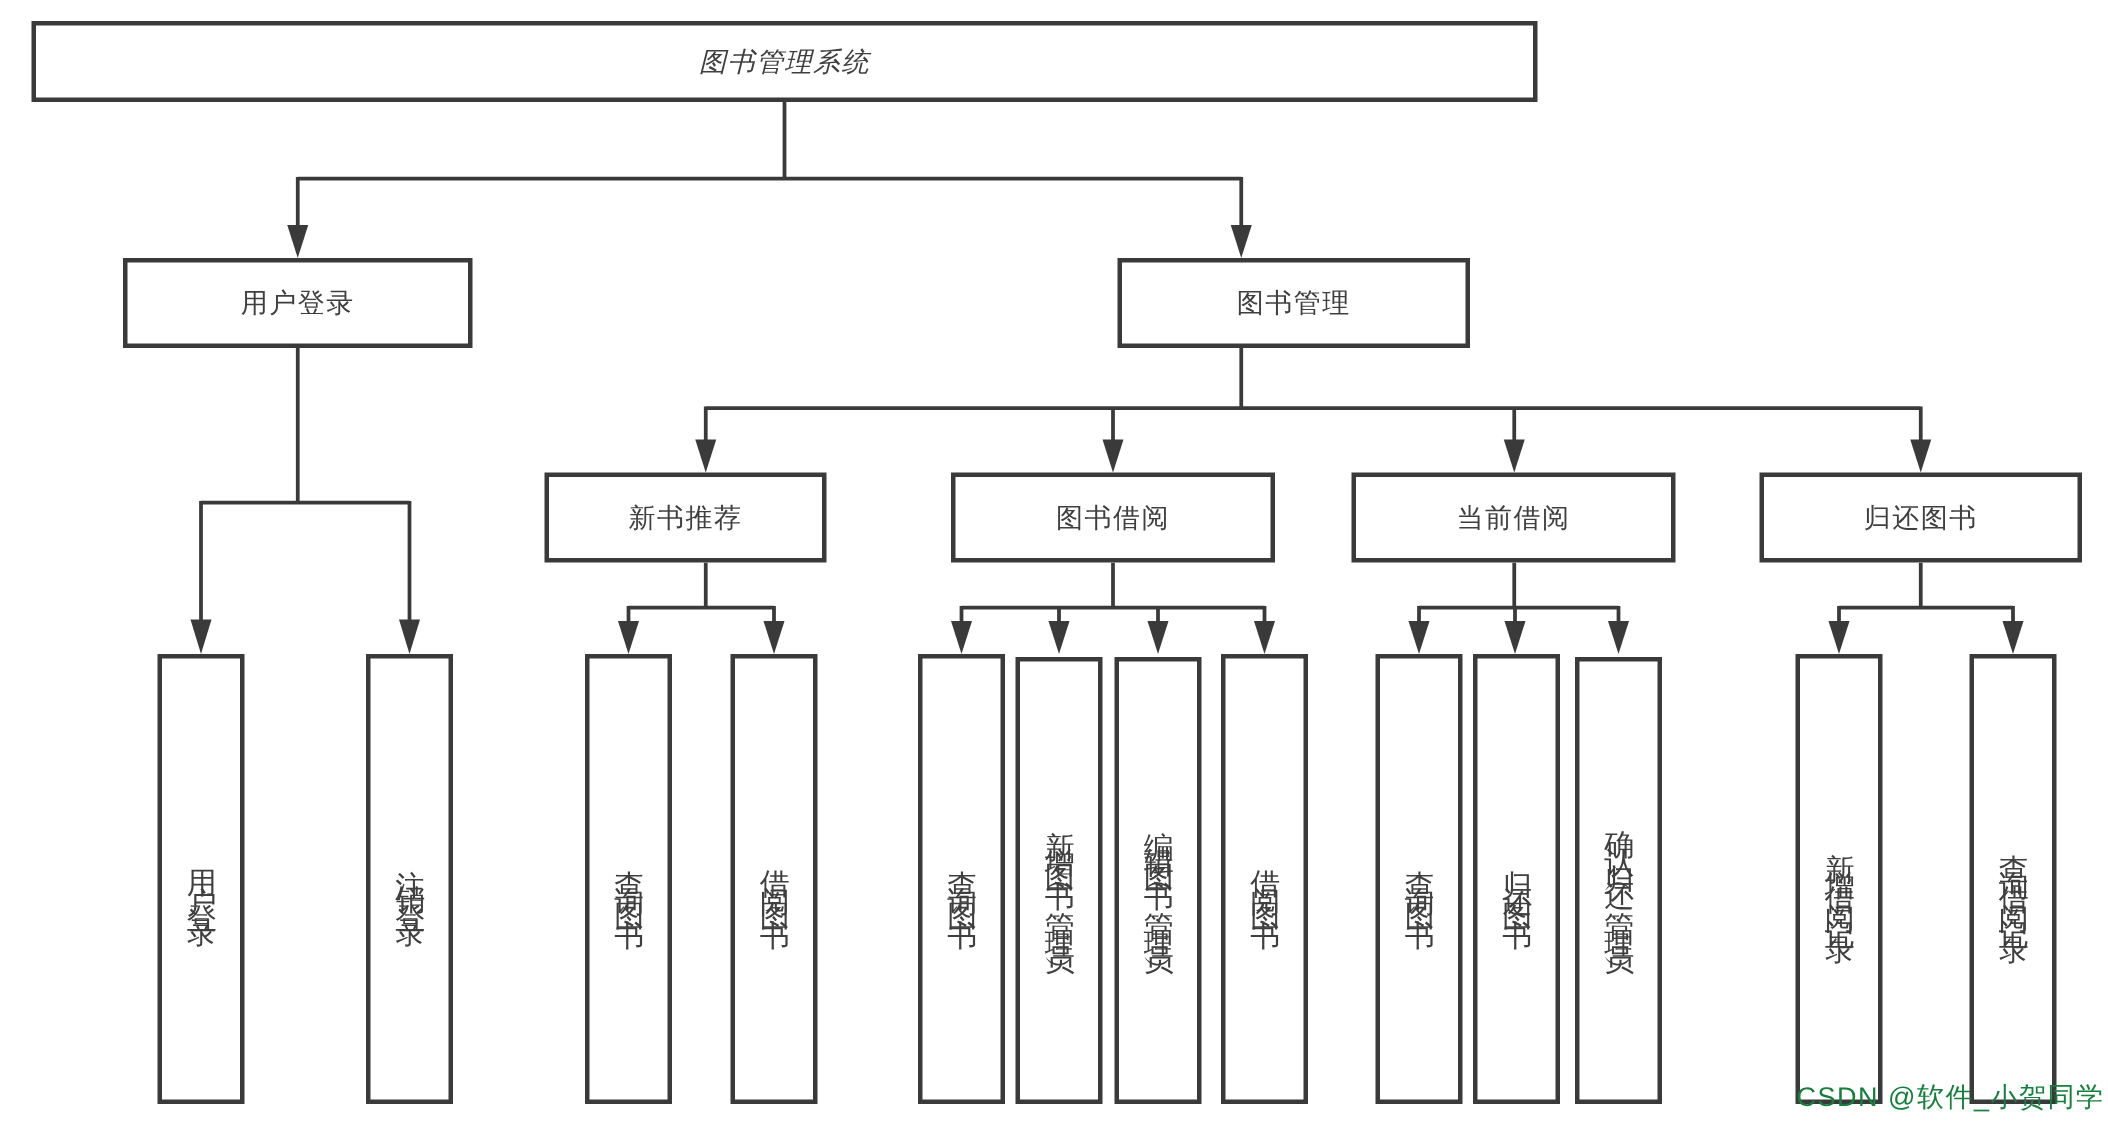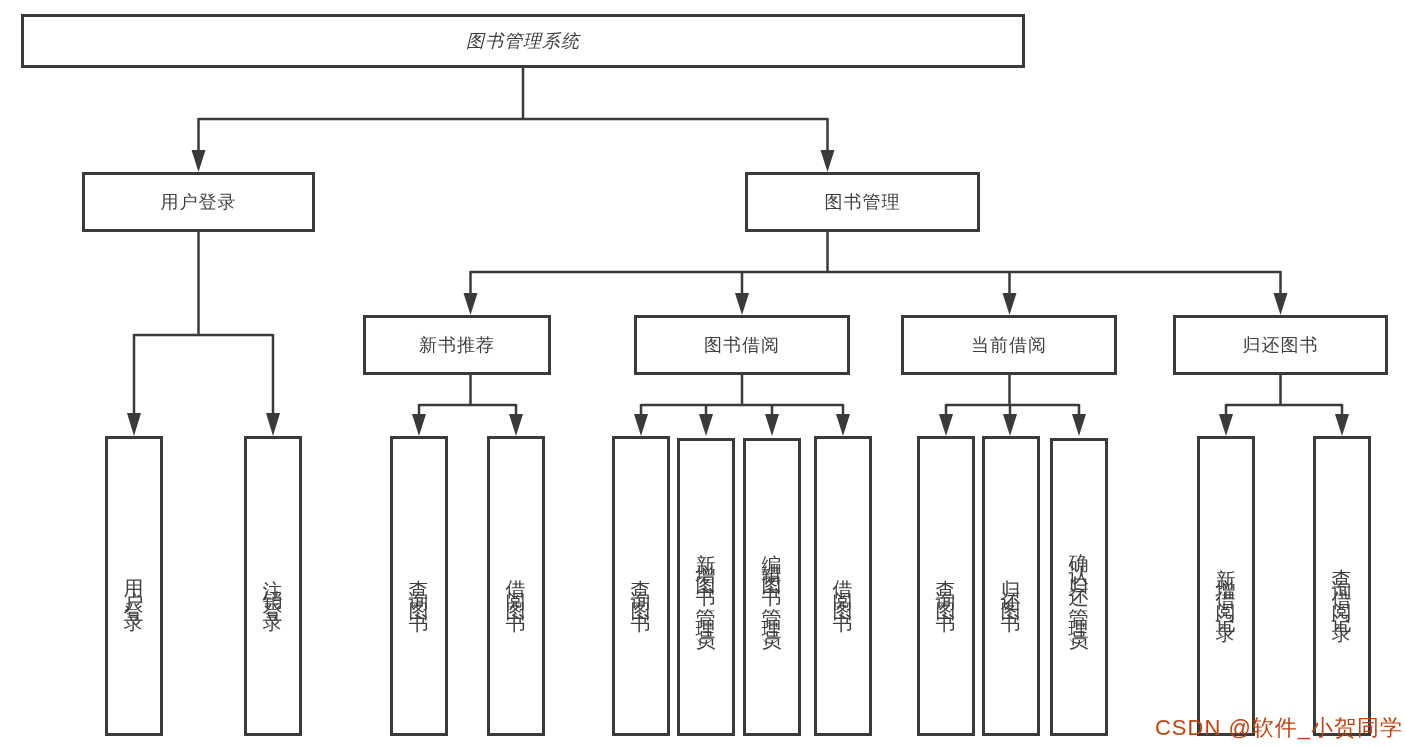--- a/index.html
+++ b/index.html
@@ -35,22 +35,22 @@
     font-size:20px;
     letter-spacing:11px;
     line-height:1;
   }
   svg.connectors{position:absolute;left:0;top:0;}
   svg.connectors path{stroke:#3a3a3a;stroke-width:2.5;fill:none;}
   svg.connectors polygon{fill:#3a3a3a;stroke:none;}
   .watermark{
     position:absolute;
     right:2px;bottom:4px;
-    font-size:22px;
-    color:#c2410c;
+    font-size:18px;
+    color:#15803d;
     letter-spacing:1px;
     white-space:nowrap;
   }
 </style>
 </head>
 <body>
 
 <div id="stage">
 
   <svg class="connectors" width="1405" height="747">

